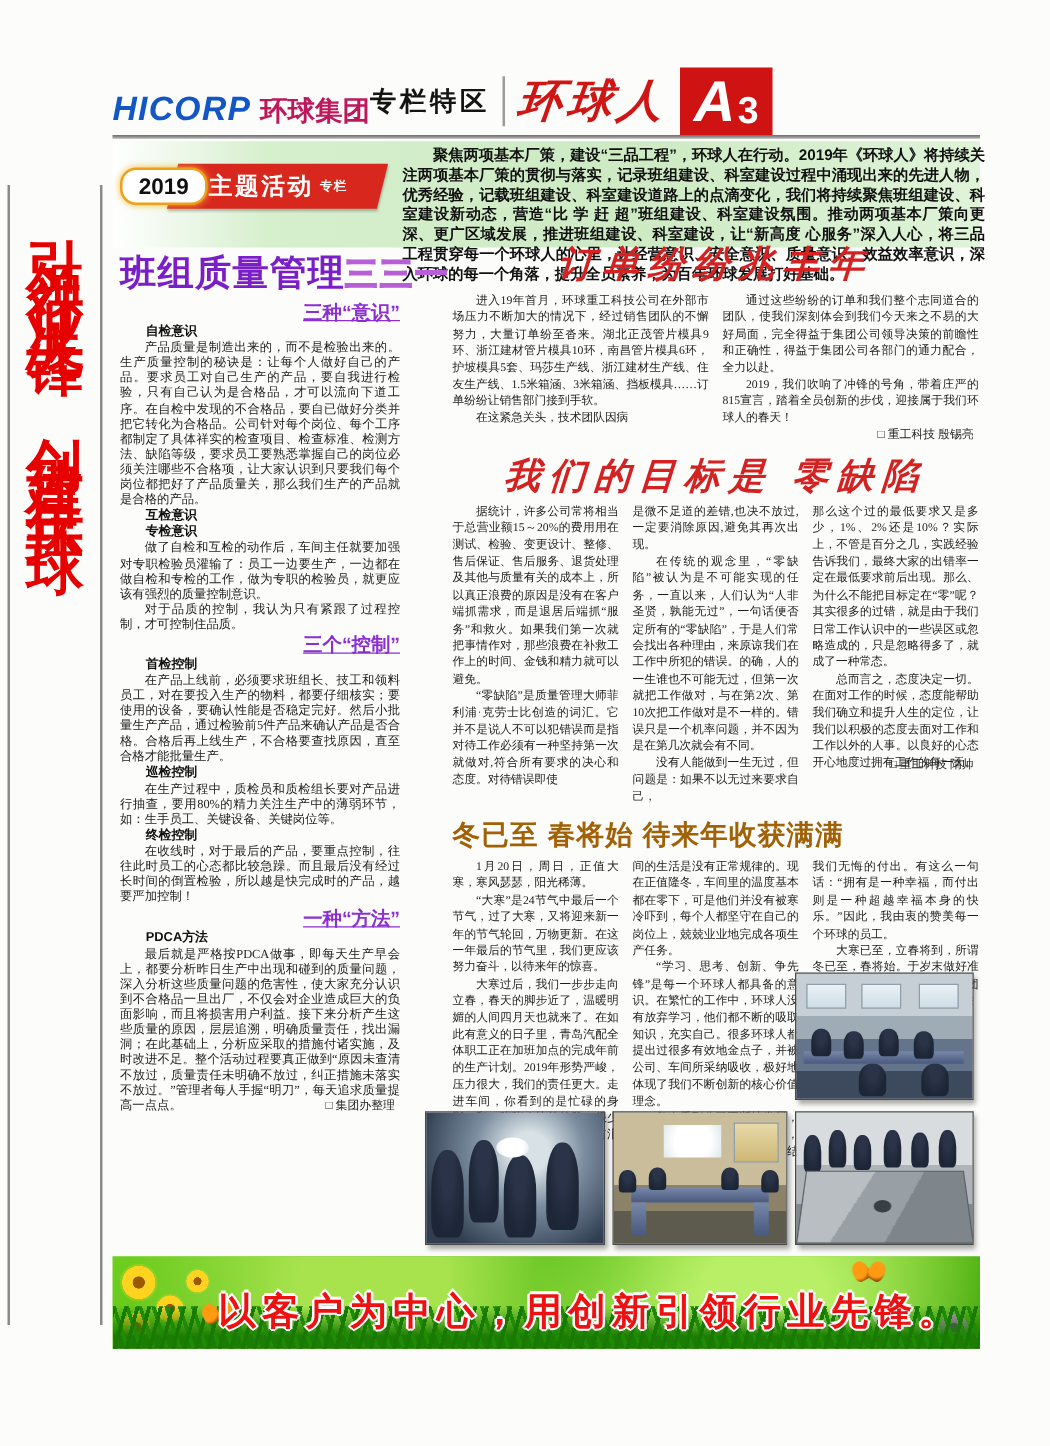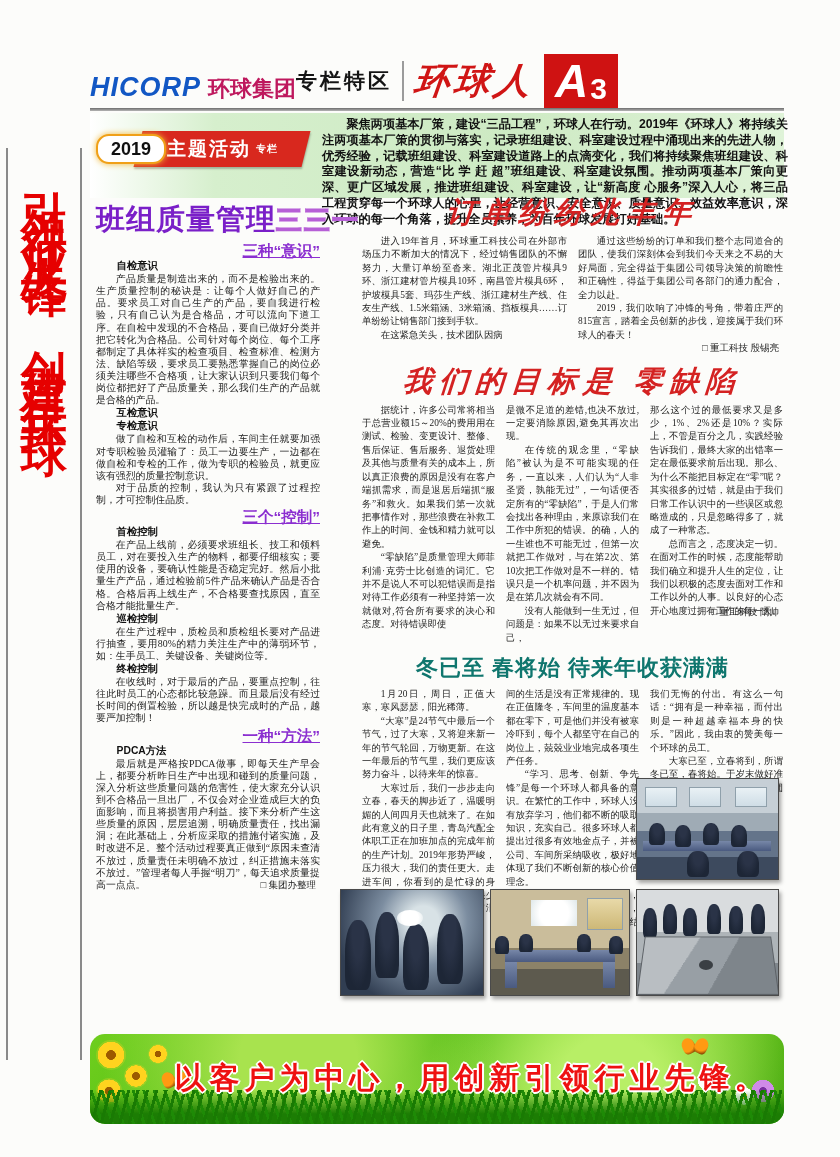--- a/index.html
+++ b/index.html
@@ -72,22 +72,22 @@
 
   
   .right-zone{position:absolute;left:362px;top:196px;width:421px;}
   .cols{display:flex;gap:11px;}
   .col{flex:1 1 0;font-size:9.4px;line-height:13.4px;}
   .col.cont p.para:first-child{text-indent:0;}
   .a2-title,.a3-title{text-align:center;font-weight:bold;font-style:italic;color:#d42222;
             font-size:29px;letter-spacing:7px;margin:0 0 7px 0;line-height:32px;
             transform:skewX(-4deg);}
   .a3-title{margin-top:9px;}
-  .a4-title{text-align:center;font-family:"Liberation Sans",sans-serif;font-weight:900;
-            font-size:22px;color:#0f766e;letter-spacing:1px;margin:10px 0 7px 0;line-height:26px;}
+  .a4-title{text-align:left;font-family:"Liberation Sans",sans-serif;font-weight:900;
+            font-size:22px;color:#a16207;letter-spacing:1px;margin:10px 0 7px 0;line-height:26px;}
 
   
   .photo{position:absolute;border:1px solid #4a4a4a;box-shadow:2px 3px 4px rgba(0,0,0,.35);
          overflow:hidden;}
   .photo>div{position:absolute;}
   .ph-top{left:636px;top:778px;width:141px;height:100px;
           background:linear-gradient(180deg,#c6cfd6 0 34%,#9fabb5 34% 52%,#64748a 52% 78%,#3d4a5e 78%);}
   .ph1{left:340px;top:889px;width:142px;height:105px;
        background:radial-gradient(circle at 58% 30%,#d8e2e6 0 14%,#7c8da0 40%,#313e52 80%);}
   .ph2{left:490px;top:889px;width:138px;height:105px;
@@ -95,24 +95,24 @@
   .ph3{left:636px;top:889px;width:141px;height:105px;
        background:linear-gradient(180deg,#d9dcde 0 40%,#aeb4b8 40% 70%,#80878d 70%);}
   .win{background:linear-gradient(180deg,#e9f1f5,#cfdde6);border:1px solid #8fa0ab;}
   .tableblue{background:linear-gradient(180deg,#7787a8,#4a5a80);}
   .person{background:radial-gradient(ellipse at 50% 20%,#2a3347 0 30%,#1d2636 70%);border-radius:45% 45% 20% 20%;}
   .screenlight{background:radial-gradient(circle,#ffffff 0 55%,#dfe8ea);}
   .metal{background:linear-gradient(120deg,#b9bec2 0 35%,#989fa5 35% 60%,#7e858b 60%);
          border:1px solid #5c6166;}
 
   
-  .banner{position:absolute;left:90px;top:1034px;width:694px;height:90px;overflow:hidden;
+  .banner{position:absolute;left:90px;top:1005px;width:694px;height:74px;overflow:hidden;
           background:radial-gradient(circle at 30% 30%,#a8e34e 0 12%,transparent 40%),
                      radial-gradient(circle at 75% 60%,#b8ef66 0 10%,transparent 35%),
-                     linear-gradient(135deg,#6fce1e 0,#46b50d 45%,#7ed32b 70%,#3fa409 100%);border-radius:15px;}
+                     linear-gradient(135deg,#6fce1e 0,#46b50d 45%,#7ed32b 70%,#3fa409 100%);}
   .banner-slogan{position:absolute;left:0;right:0;top:24px;text-align:center;z-index:3;
           font-family:"Liberation Sans",sans-serif;font-weight:900;font-size:30px;color:#ee1111;
           letter-spacing:5px;padding-left:70px;white-space:nowrap;
           text-shadow:-2px 0 0 #fff,2px 0 0 #fff,0 -2px 0 #fff,0 2px 0 #fff,
                       -1px -1px 0 #fff,1px 1px 0 #fff,1px -1px 0 #fff,-1px 1px 0 #fff;}
   .grass{position:absolute;left:0;right:0;bottom:0;height:34px;z-index:2;
          background:repeating-linear-gradient(105deg,#197a03 0 3px,transparent 3px 9px),
                     repeating-linear-gradient(72deg,#1e8a06 0 3px,transparent 3px 10px),
                     linear-gradient(180deg,transparent 0,#1c7d04 70%);}
   .flower{position:absolute;border-radius:50%;}

